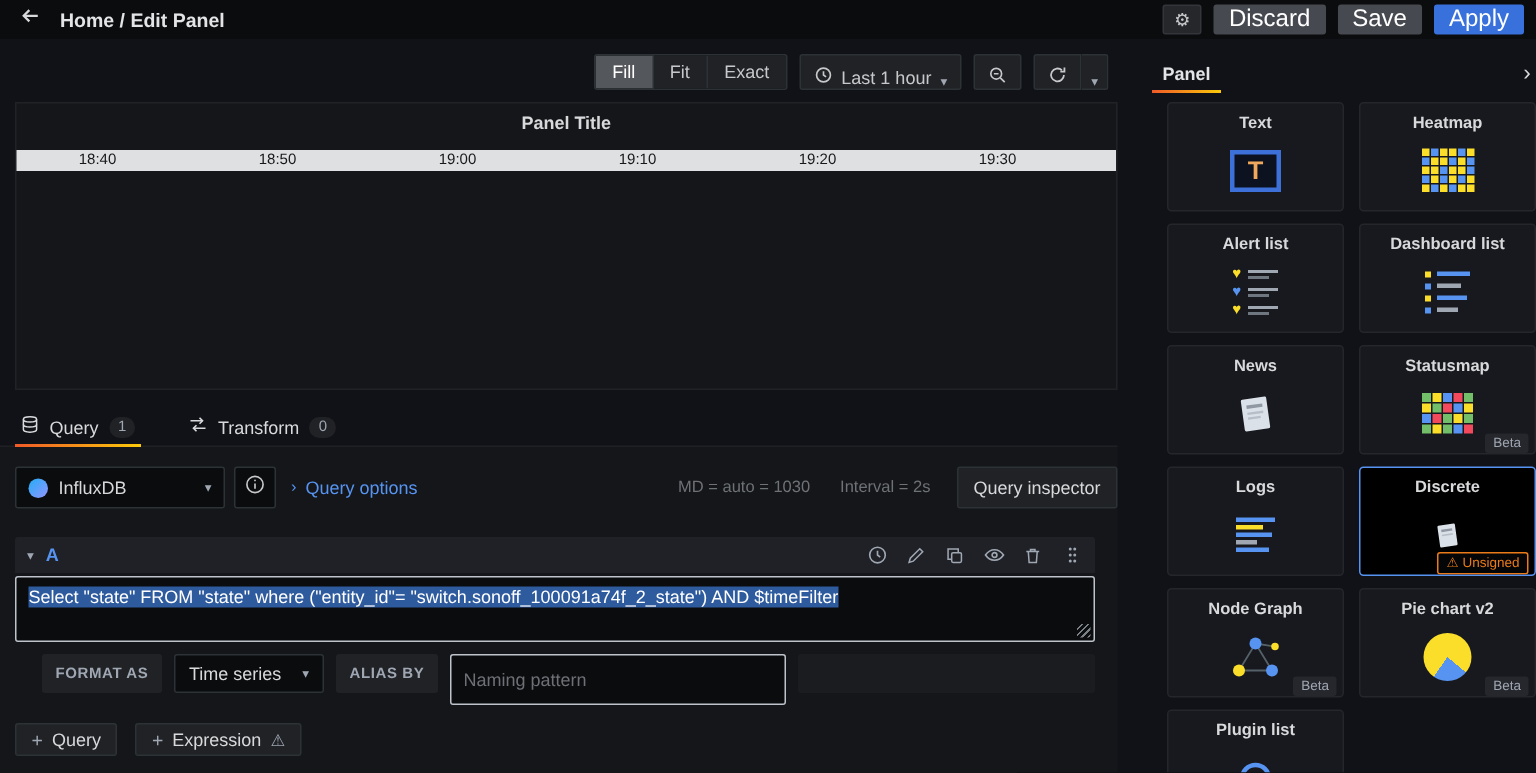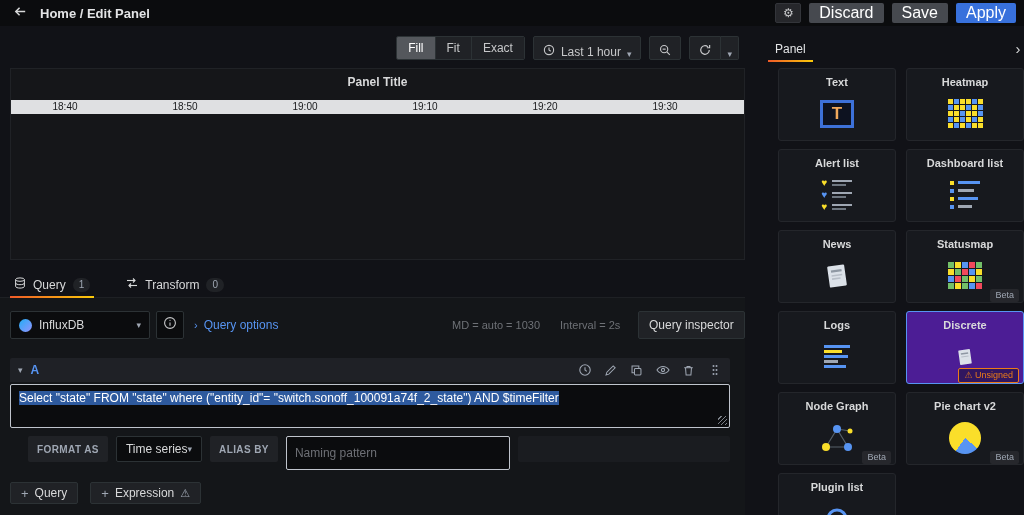--- a/index.html
+++ b/index.html
@@ -57,38 +57,38 @@
   .qhdr .ref-id{font-size:12px;font-weight:600;color:#5794f2}
   .qhdr-icons{margin-left:auto;display:flex;align-items:center;gap:11px}
   .qicon{width:15px;height:15px;display:flex;align-items:center;justify-content:center;cursor:pointer}
 
   .qtext{position:absolute;left:10px;top:384px;width:720px;height:44px;background:#0b0c0e;border:1px solid #bfc4cc;border-radius:2px;padding:5px 8px;font-size:12px;line-height:16px;color:#fff;cursor:text}
   .qtext .sel{background:#2e5a9e}
   .resize-h{position:absolute;right:2px;bottom:2px;width:9px;height:9px;background:repeating-linear-gradient(135deg,transparent 0 2px,#7b8087 2px 3px);cursor:nwse-resize}
 
   .fmt-row{position:absolute;left:28px;top:436px;width:702px;height:26px;display:flex;align-items:stretch;gap:8px}
   .inline-label{background:#202226;color:#9fa7b3;font-size:10px;font-weight:700;letter-spacing:.4px;display:flex;align-items:center;padding:0 9px;border-radius:2px;white-space:nowrap}
-  .mini-select{background:#0b0c0e;border:1px solid #2c3235;border-radius:2px;display:flex;align-items:center;gap:0;padding:0 9px;font-size:12px;color:#d8d9da;cursor:pointer;white-space:nowrap}
+  .mini-select{background:#0b0c0e;border:1px solid #2c3235;border-radius:2px;display:flex;align-items:center;gap:14px;padding:0 9px;font-size:12px;color:#d8d9da;cursor:pointer;white-space:nowrap}
   .alias-input{width:224px;height:26px;background:#0b0c0e;border:1px solid #bfc4cc;border-radius:2px;color:#d8d9da;font-size:12px;padding:16px 8px;font-family:"Liberation Sans",sans-serif}
   .alias-input::placeholder{color:#6e7076}
   .fmt-fill{flex:1;background:#1a1c20;border-radius:2px}
 
   .footer-btns{position:absolute;left:10px;top:482px;display:flex;gap:12px}
   .add-btn{height:22px;background:#202226;border:1px solid #2c3235;border-radius:2px;display:inline-flex;align-items:center;gap:6px;padding:0 10px;font-size:12px;color:#d8d9da;cursor:pointer}
   .plus{color:#9fa7b3;font-size:13px;line-height:1}
   .warn{color:#9fa7b3;font-size:11px}
 
   
-  .side-tab{position:absolute;left:768px;top:36px;height:26px;display:flex;align-items:center;padding:0 7px;font-size:12px;font-weight:400;color:#e3e4e6;cursor:pointer}
+  .side-tab{position:absolute;left:768px;top:36px;height:26px;display:flex;align-items:center;padding:0 7px;font-size:12px;font-weight:700;color:#e3e4e6;cursor:pointer}
   .side-tab::after{content:"";position:absolute;left:0;right:0;bottom:0;height:2px;background:linear-gradient(90deg,#f05a28,#fbca0a)}
   .collapse-btn{position:absolute;left:1012px;top:38px;width:12px;height:20px;display:flex;align-items:center;justify-content:center;color:#d8d9da;font-size:15px;cursor:pointer}
 
   .viz-grid{position:absolute;left:778px;top:68px;width:246px;display:grid;grid-template-columns:repeat(2,118px);grid-auto-rows:73px;gap:8px 10px}
   .viz-card{position:relative;background:#17191e;border:1px solid #24262b;border-radius:3px;display:flex;flex-direction:column;align-items:center;padding-top:7px;overflow:hidden;cursor:pointer}
-  .viz-card.selected{border-color:#5794f2;background:#4c1d95}
+  .viz-card.selected{border-color:#5794f2;background:#000000}
   .vname{font-size:11px;font-weight:600;color:#d8d9da;margin-bottom:5px;white-space:nowrap}
   .vicon{flex:1;display:flex;align-items:center;justify-content:center;padding-bottom:6px}
   .badge{position:absolute;right:4px;bottom:0;font-size:9px;line-height:11px;padding:1px 5px;border-radius:2px;white-space:nowrap}
   .badge.beta{background:#26272c;color:#9fa7b3}
   .badge.unsigned{border:1px solid #eb7b18;color:#eb7b18;background:rgba(11,12,14,.4)}
 
   
   .ic-textbox{width:34px;height:28px;border:3px solid #3d71d9;background:#0d1220;color:#f0a85c;font-weight:700;font-size:17px;display:flex;align-items:center;justify-content:center}
   .cellgrid{display:grid;gap:1px}
   .cellgrid span{width:5px;height:5px;display:block}

